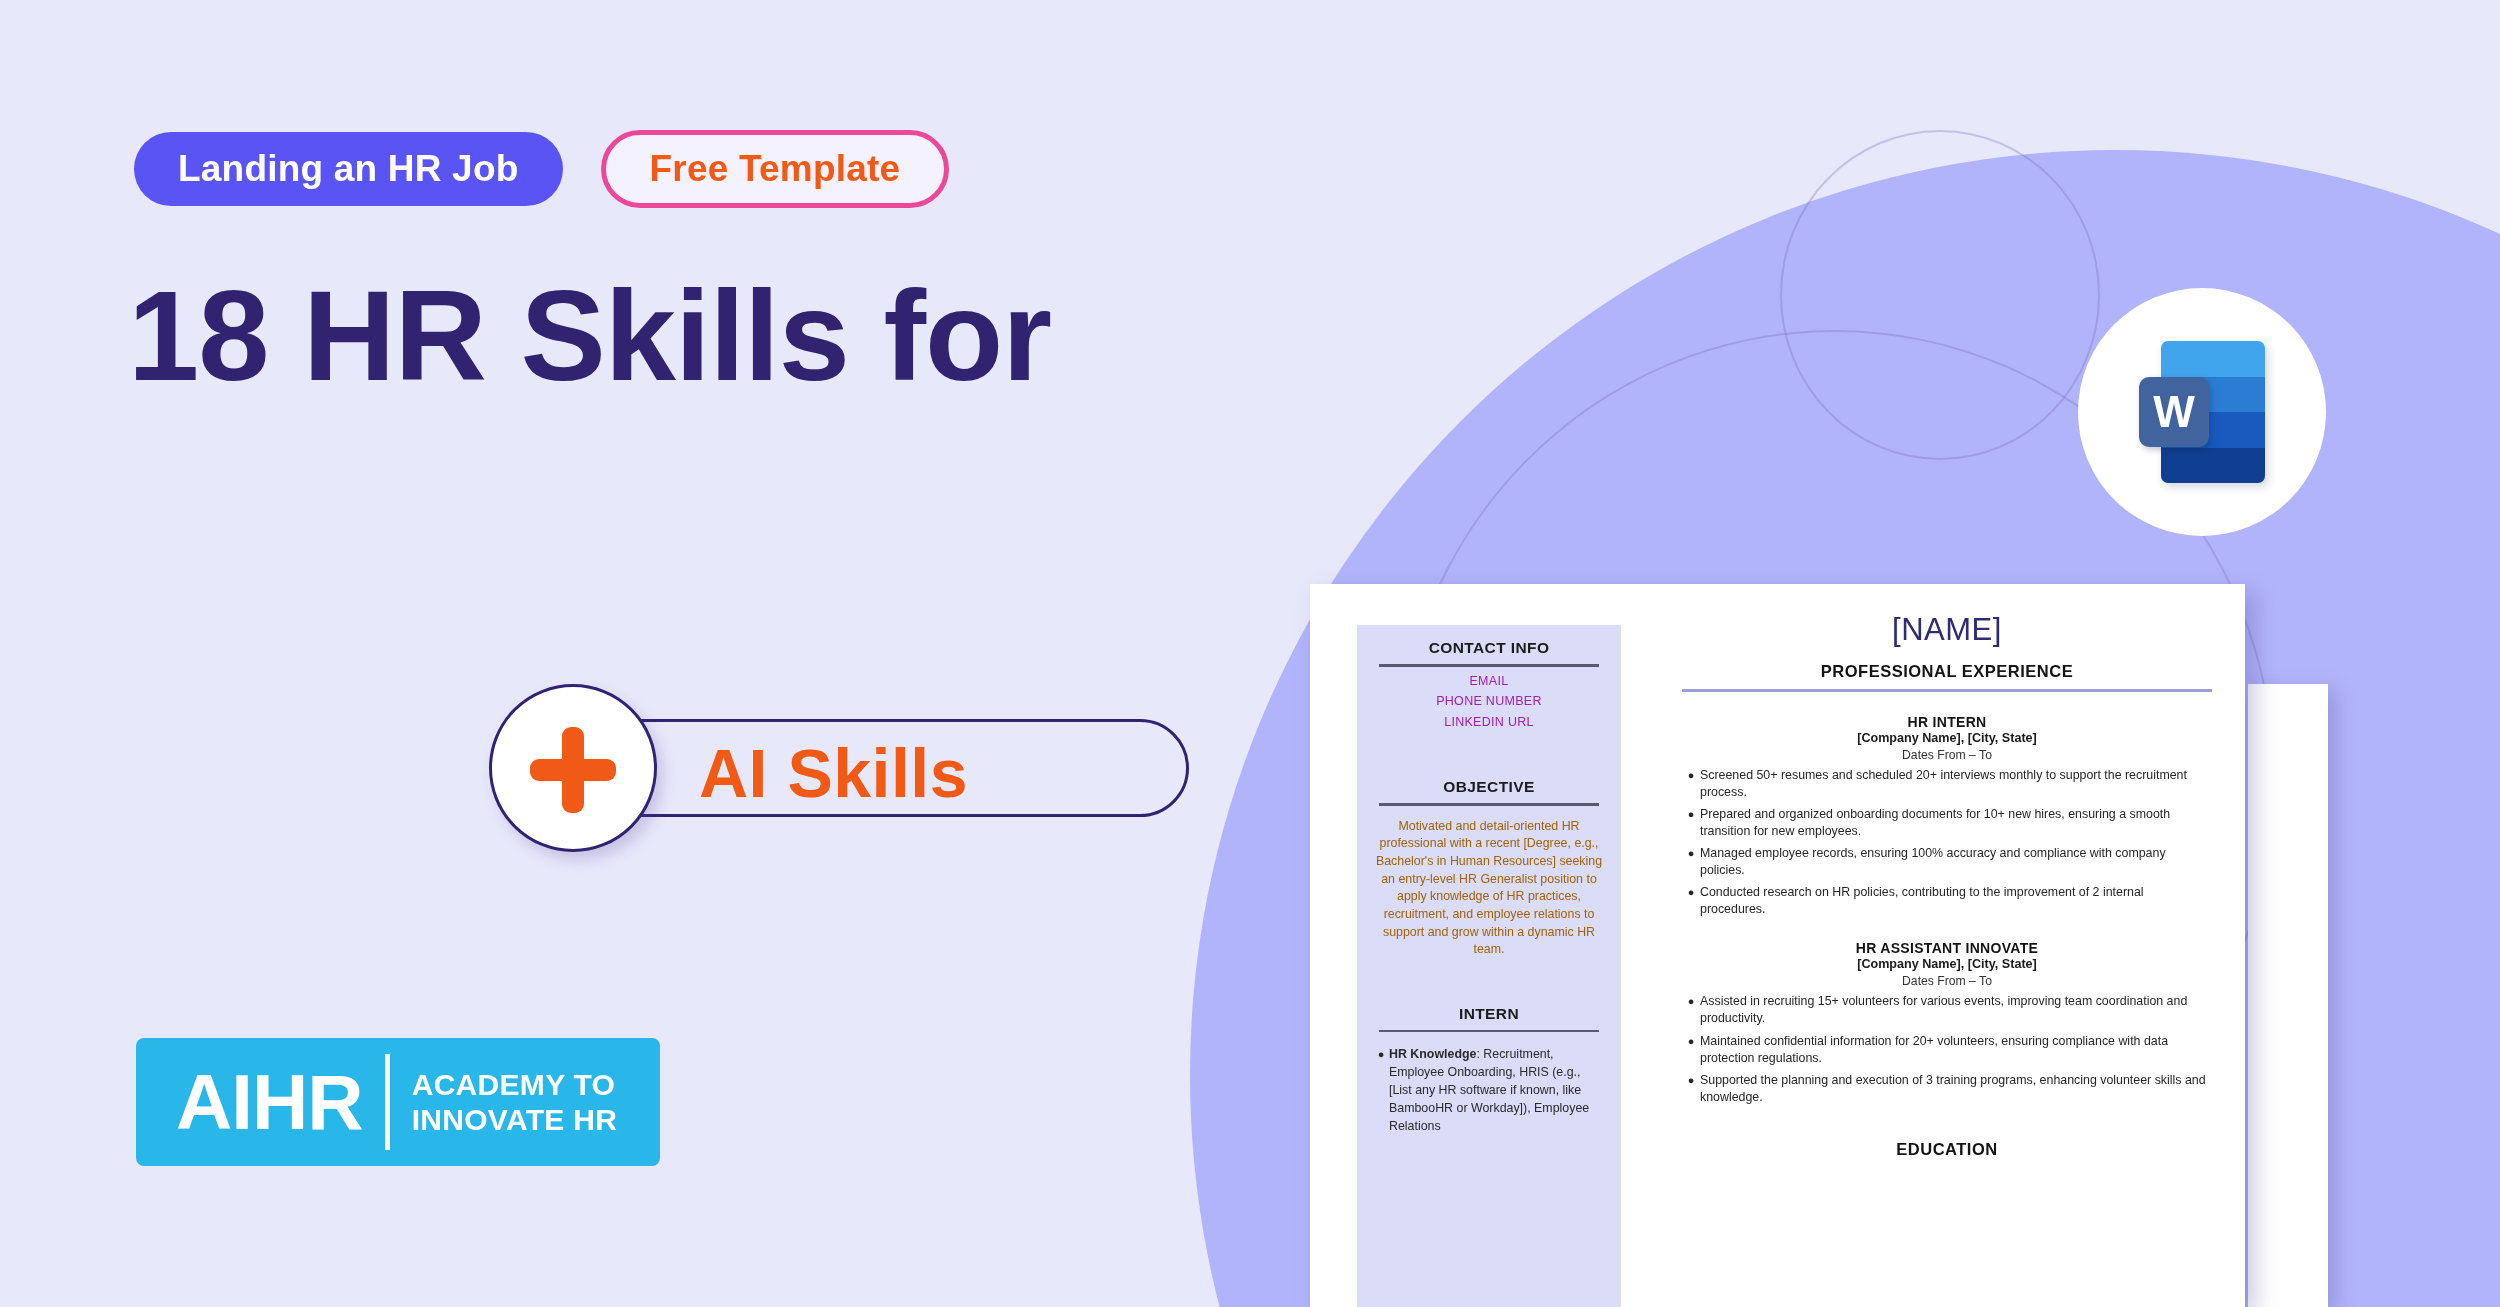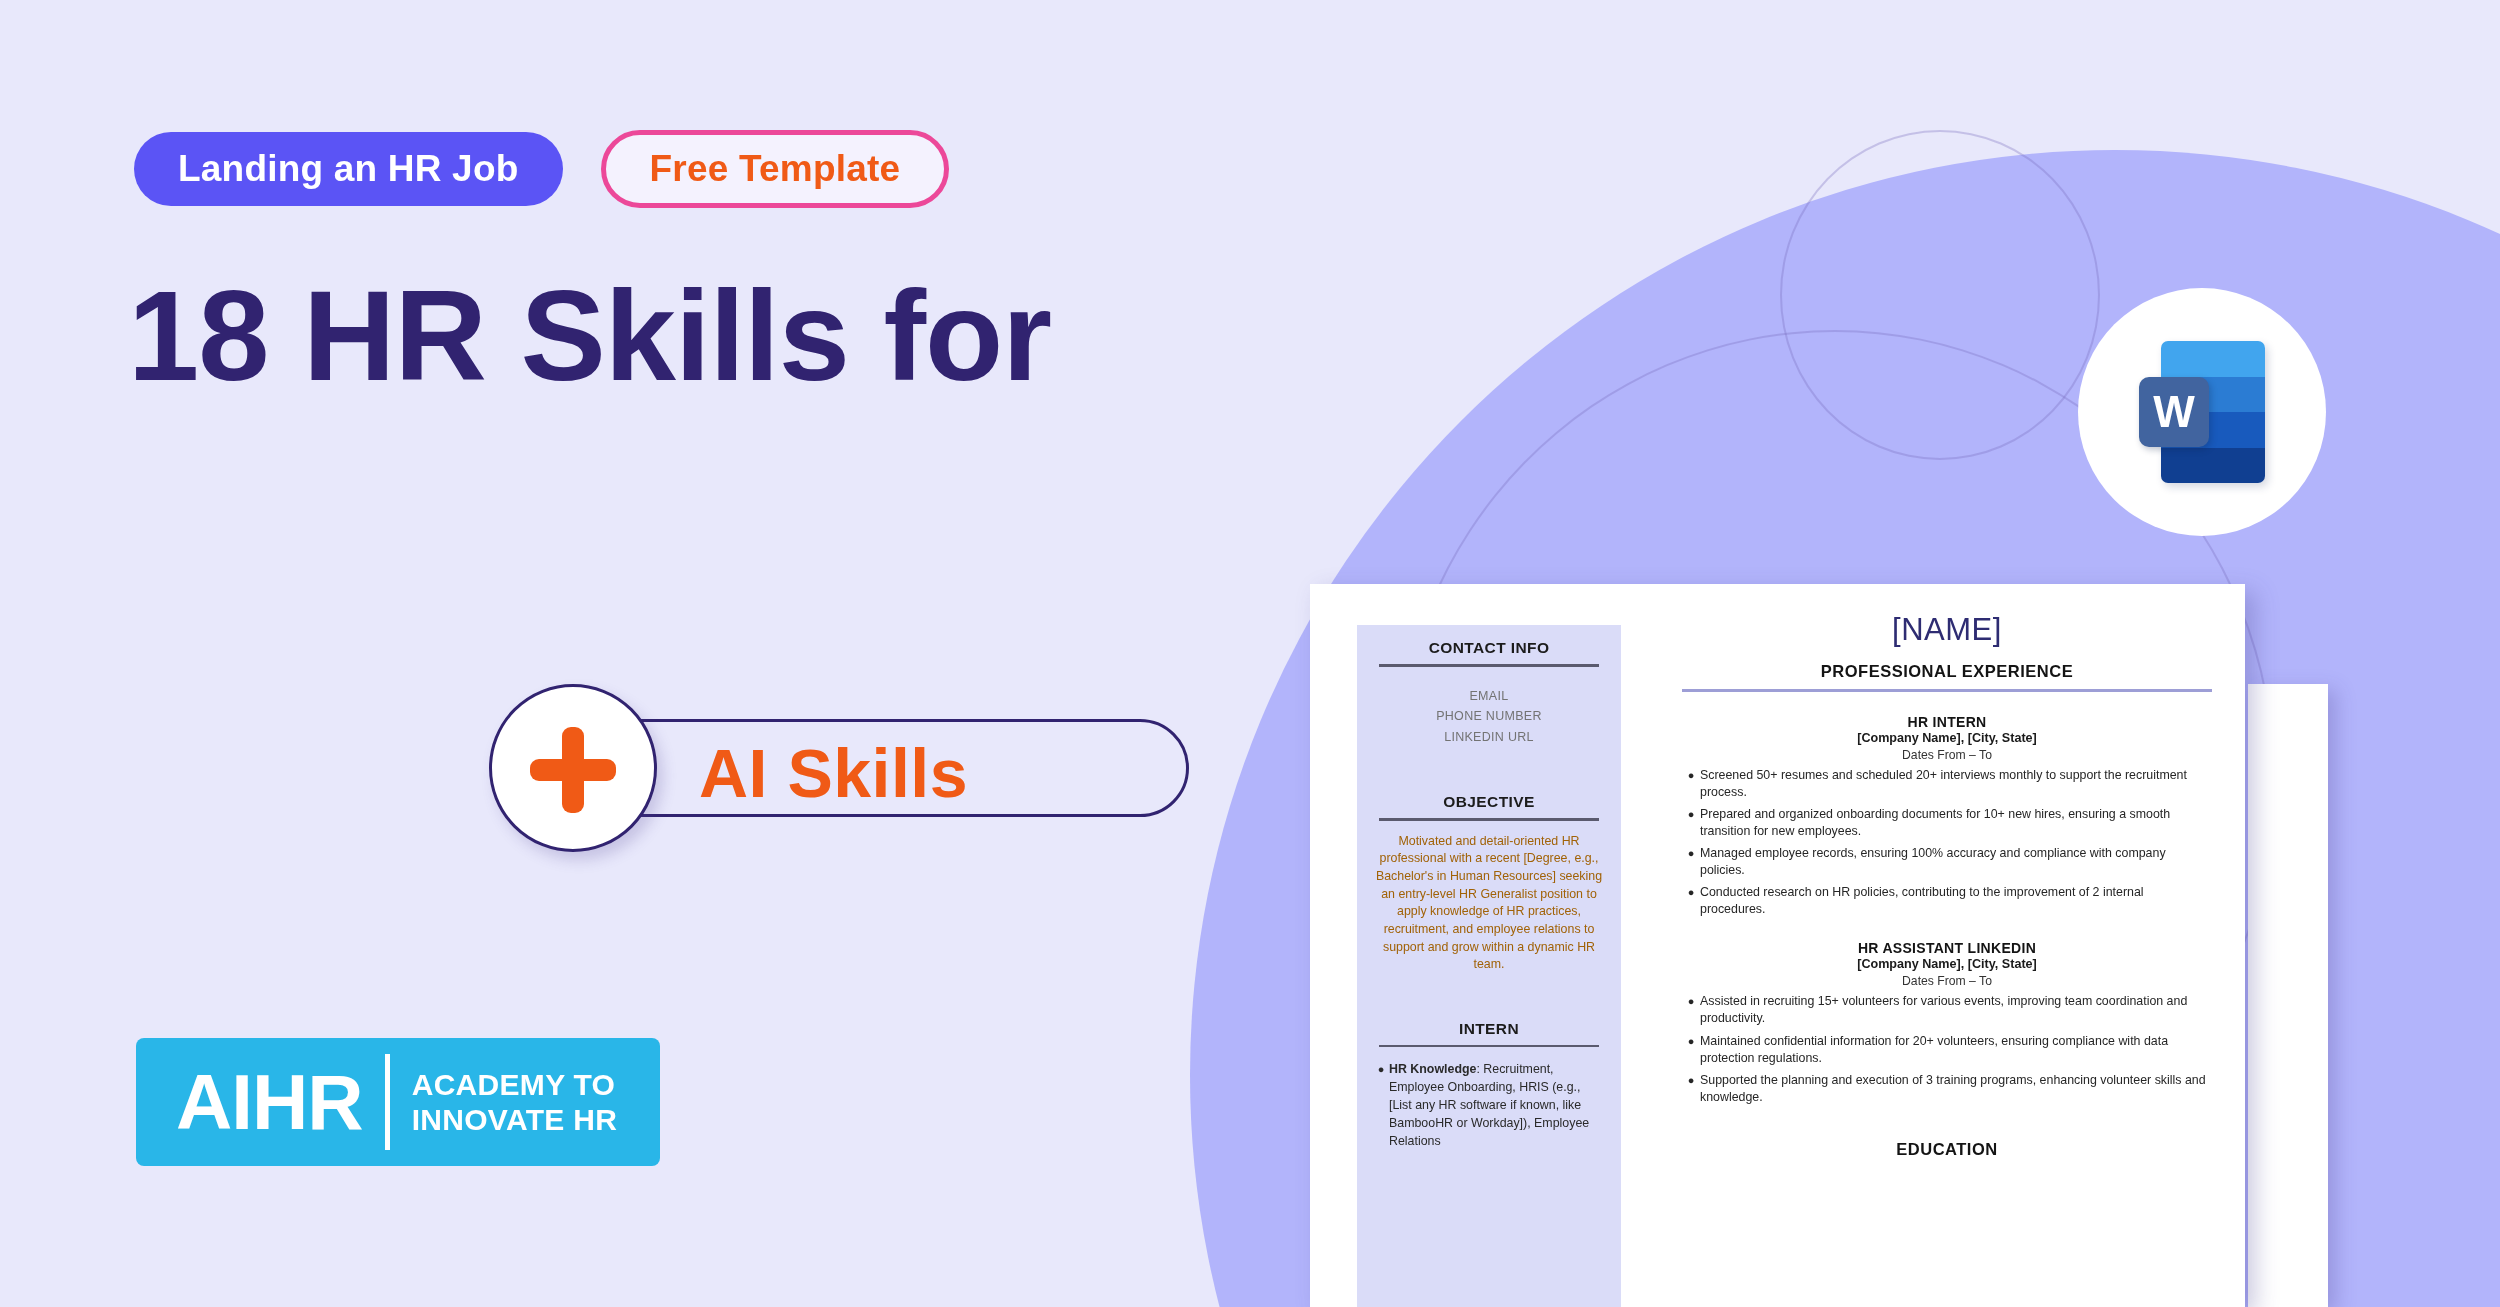--- a/index.html
+++ b/index.html
@@ -183,22 +183,22 @@
   .rs-head {
     text-align: center;
     font-size: 15.5px; font-weight: bold;
     color: #1c1c1c; letter-spacing: 0.4px;
   }
   .rs-rule {
     height: 2.5px; background: #5a5a6e;
     margin: 7px 6px 0 6px;
   }
   .rs-contact {
-    text-align: center; margin-top: 19px;
-    font-size: 12.5px; color: #737373; line-height: 1.65;
+    text-align: center; margin-top: 4px;
+    font-size: 12.5px; color: #a21caf; line-height: 1.65;
     letter-spacing: 0.3px;
   }
   .rs-obj {
     text-align: center; margin-top: 12px;
     font-size: 12.4px; color: #a16207; line-height: 1.42;
   }
   .gap-lg { height: 46px; }
 
   .rs-skill-item {
     display: flex; margin-top: 14px;
@@ -337,21 +337,21 @@
                 <span>Managed employee records, ensuring 100% accuracy and compliance with company policies.</span>
               </div>
             <div class="bl">
                 <span class="bd">●</span>
                 <span>Conducted research on HR policies, contributing to the improvement of 2 internal procedures.</span>
               </div>
           </div>
         </div>
 
         <div class="job">
-          <div class="job-title">HR ASSISTANT LINKEDIN</div>
+          <div class="job-title">HR ASSISTANT INNOVATE</div>
           <div class="job-company">[Company Name], [City, State]</div>
           <div class="job-dates">Dates From – To</div>
           <div class="job-bullets">
             <div class="bl">
                 <span class="bd">●</span>
                 <span>Assisted in recruiting 15+ volunteers for various events, improving team coordination and productivity.</span>
               </div>
             <div class="bl">
                 <span class="bd">●</span>
                 <span>Maintained confidential information for 20+ volunteers, ensuring compliance with data protection regulations.</span>

